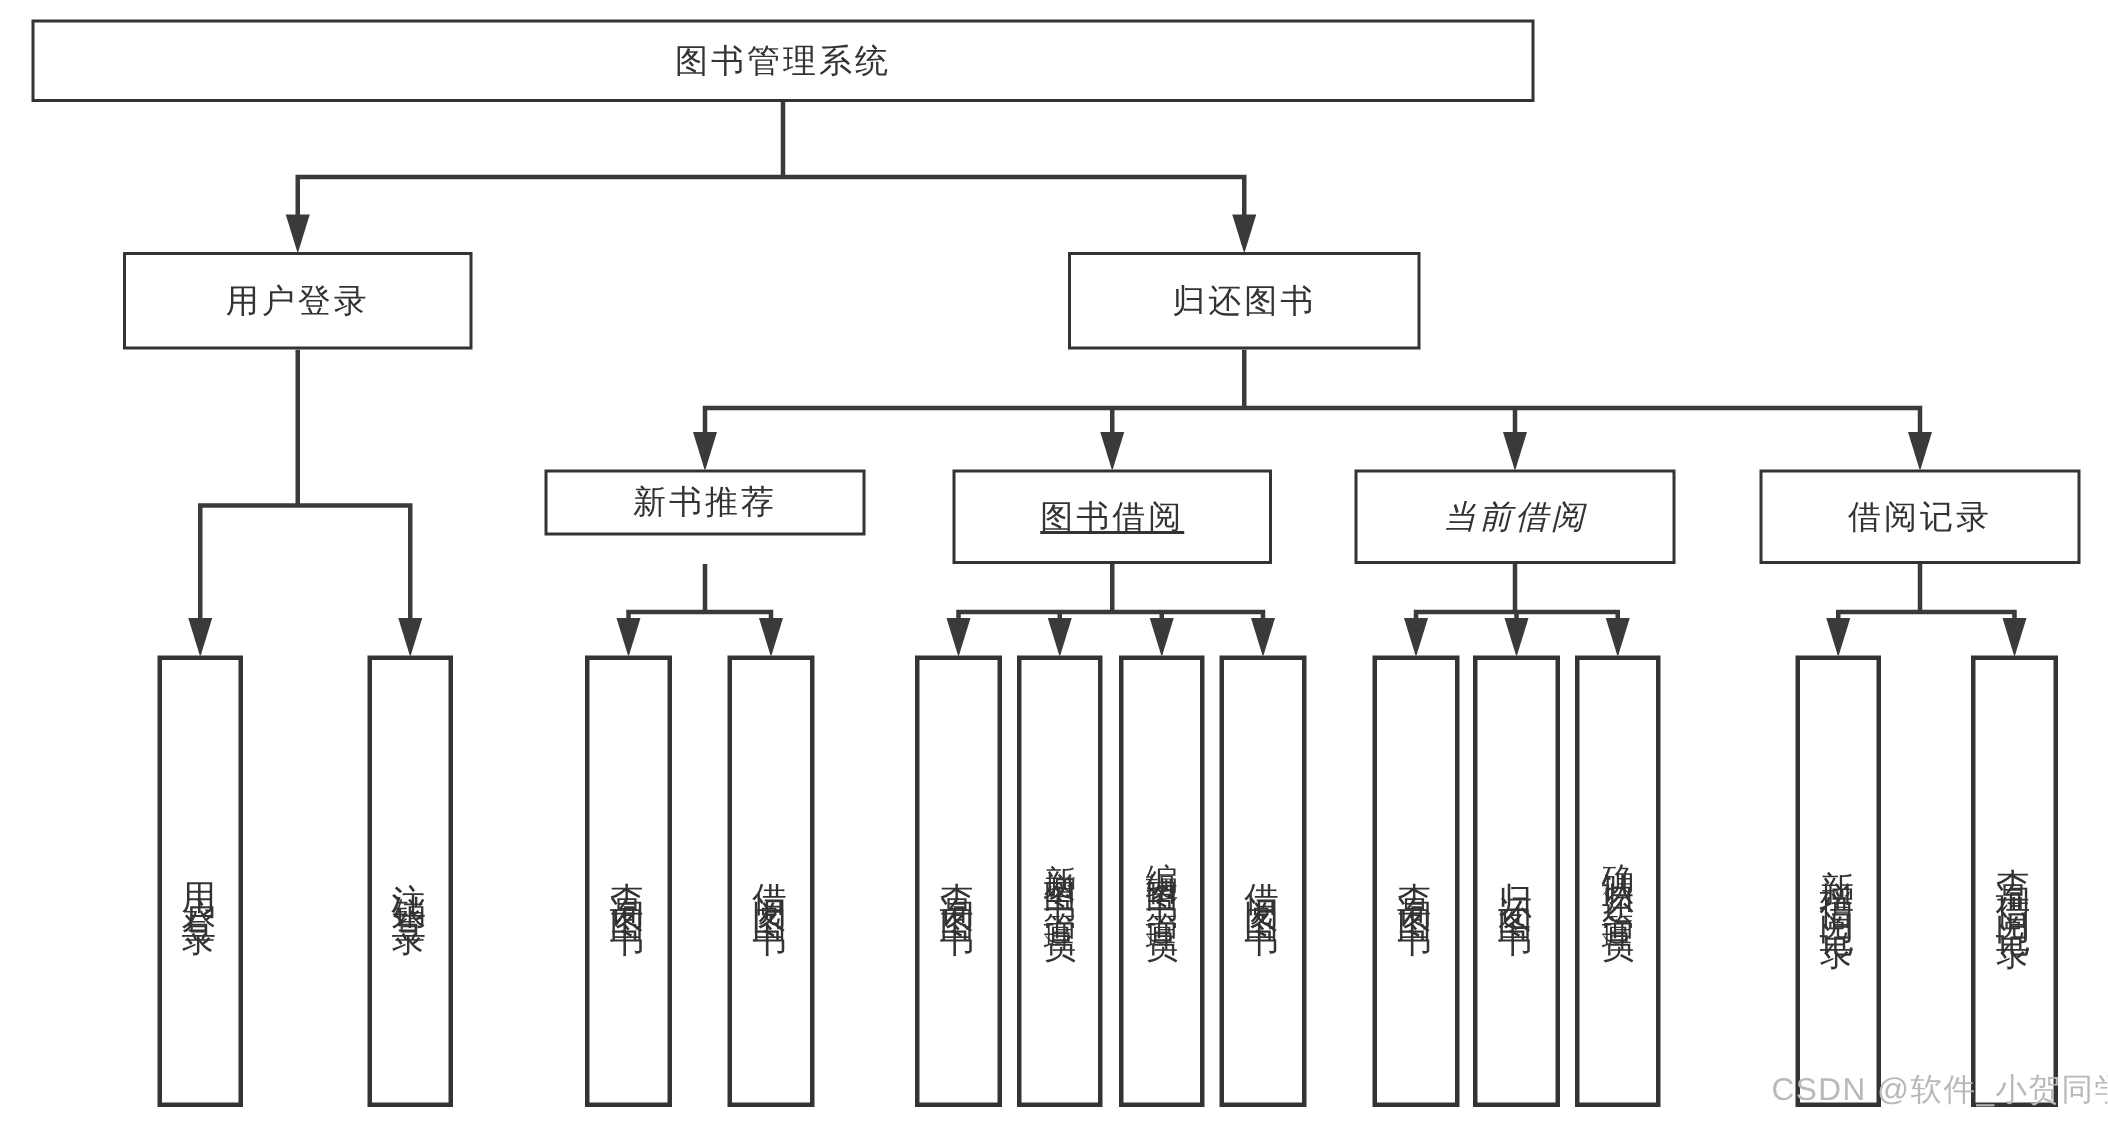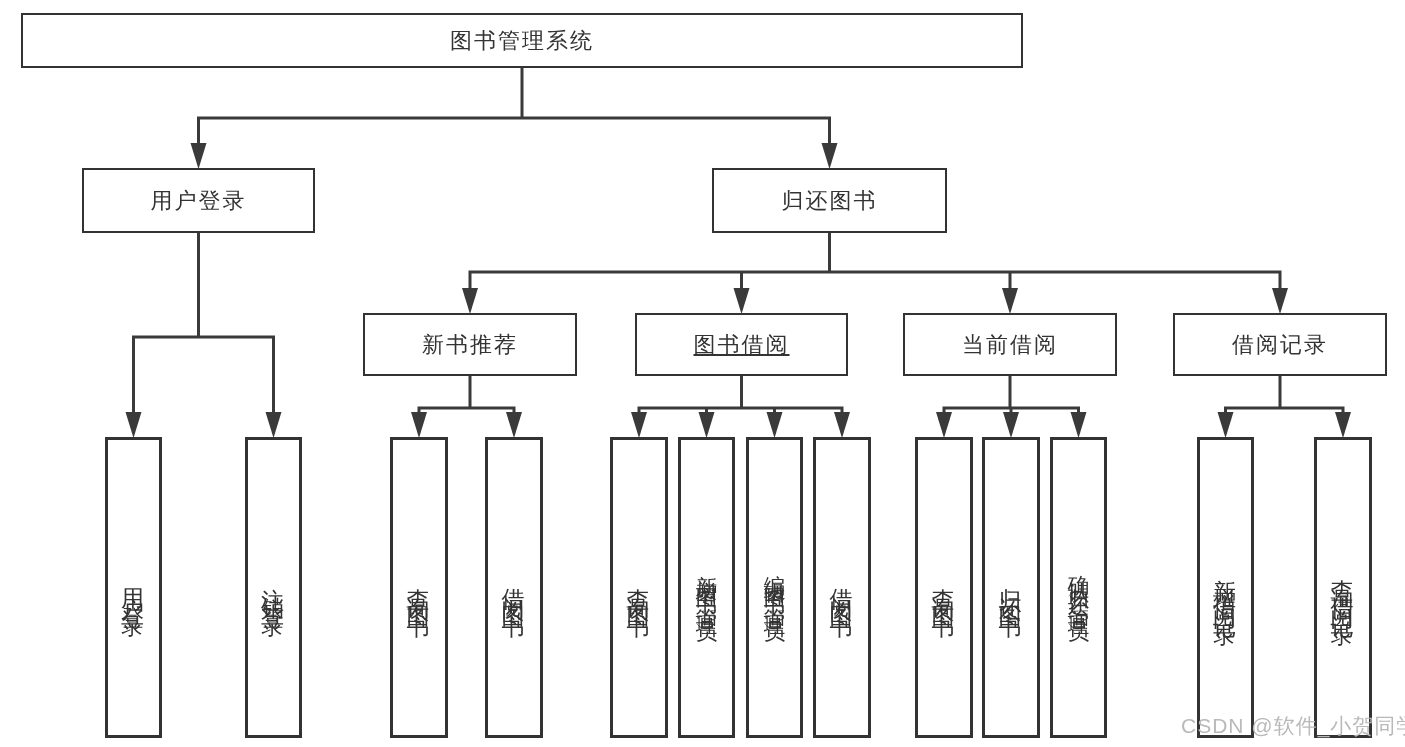--- a/index.html
+++ b/index.html
@@ -83,23 +83,23 @@
       <path d="M 1003 412 L 1019 412 L 1011 438 Z" fill="#3a3a3a"></path>
       <path d="M 1070.5 412 L 1086.5 412 L 1078.5 438 Z" fill="#3a3a3a"></path>
       <path d="M 1280 376 L 1280 408 M 1224 408 L 1344.5 408 M 1225.5 408 L 1225.5 421 M 1343 408 L 1343 421" fill="none" stroke="#3a3a3a" stroke-width="3"></path>
       <path d="M 1217.5 412 L 1233.5 412 L 1225.5 438 Z" fill="#3a3a3a"></path>
       <path d="M 1335 412 L 1351 412 L 1343 438 Z" fill="#3a3a3a"></path>
     </svg>
   <div id="nodes-layer">
       <div class="node h" style="left: 21px; top: 13px; width: 1002px; height: 55px;">图书管理系统</div>
       <div class="node h" style="left: 82px; top: 168px; width: 233px; height: 65px;">用户登录</div>
       <div class="node h" style="left: 712px; top: 168px; width: 235px; height: 65px;">归还图书</div>
-      <div class="node h" style="left: 363px; top: 313px; width: 214px; height: 63px;">新书推荐</div>
+      <div class="node h" style="left: 363px; top: 313px; width: 214px; height: 44px;">新书推荐</div>
       <div class="node h" style="left: 635px; top: 313px; width: 213px; height: 63px; text-decoration: underline;">图书借阅</div>
-      <div class="node h" style="left: 903px; top: 313px; width: 214px; height: 63px;">当前借阅</div>
+      <div class="node h" style="left: 903px; top: 313px; width: 214px; height: 63px; font-style: italic;">当前借阅</div>
       <div class="node h" style="left: 1173px; top: 313px; width: 214px; height: 63px;">借阅记录</div>
       <div class="node v" style="left: 105px; top: 437px; width: 57px; height: 301px;">用户登录</div>
       <div class="node v" style="left: 245px; top: 437px; width: 57px; height: 301px;">注销登录</div>
       <div class="node v" style="left: 390px; top: 437px; width: 58px; height: 301px;">查询图书</div>
       <div class="node v" style="left: 485px; top: 437px; width: 58px; height: 301px;">借阅图书</div>
       <div class="node v" style="left: 610px; top: 437px; width: 58px; height: 301px;">查询图书</div>
       <div class="node v long" style="left: 678px; top: 437px; width: 57px; height: 301px;">新增图书（管理员）</div>
       <div class="node v long" style="left: 746px; top: 437px; width: 57px; height: 301px;">编辑图书（管理员）</div>
       <div class="node v" style="left: 813px; top: 437px; width: 58px; height: 301px;">借阅图书</div>
       <div class="node v" style="left: 915px; top: 437px; width: 58px; height: 301px;">查询图书</div>

